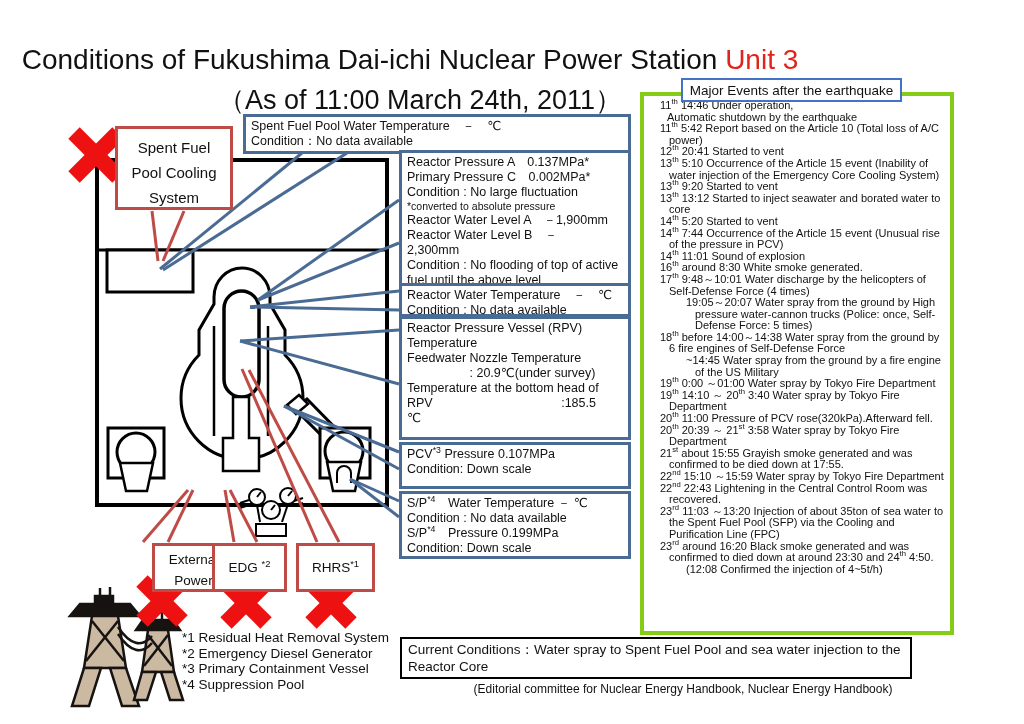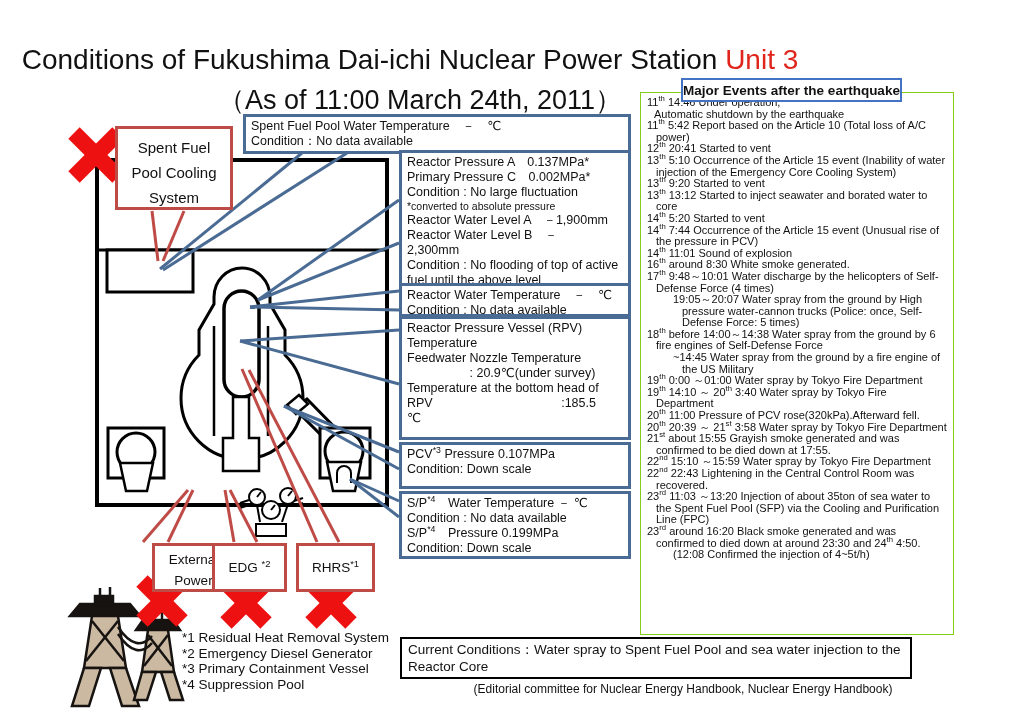--- a/index.html
+++ b/index.html
@@ -13,26 +13,26 @@
             font-size:27px;color:#111;z-index:3;}
   .statbox{position:absolute;background:#fff;border:3px solid #4a6b93;z-index:3;
            font-size:12.5px;line-height:15px;padding:2px 5px;box-sizing:border-box;}
   .statbox .bx-line.small{font-size:10.5px;line-height:13px;}
   .redbox{position:absolute;background:#fff;border:3px solid #bf4b47;z-index:3;
           box-sizing:border-box;text-align:center;color:#111;}
   .redbox.sfpc{font-size:15px;line-height:25px;padding-top:6px;}
   .redbox.small2{font-size:13.5px;line-height:21px;padding-top:3px;}
   .redbox.flexc{display:flex;align-items:center;justify-content:center;font-size:13.5px;}
   .events-panel{position:absolute;left:640px;top:92px;width:314px;height:543px;
-                border:1px solid #84cc16;background:#fff;z-index:2;box-sizing:border-box;
-                padding:4px 6px 0 6px;font-size:11px;line-height:11.6px;}
+                border:4px solid #84cc16;background:#fff;z-index:2;box-sizing:border-box;
+                padding:4px 6px 0 16px;font-size:11px;line-height:11.6px;}
   .events-header{position:absolute;left:681px;top:78px;width:221px;height:24px;
                  border:2.5px solid #4472c4;background:#fff;z-index:3;box-sizing:border-box;
                  display:flex;align-items:center;justify-content:center;
-                 font-size:13.5px;font-weight:bold;}
+                 font-size:13.5px;font-weight:normal;}
   .ev{padding-left:9px;text-indent:-9px;}
   .ev.ind1{padding-left:16px;}
   .ev.ind2{padding-left:35px;}
   .ev sup,.statbox sup,.redbox sup{font-size:70%;line-height:0;}
   .curcond{position:absolute;left:400px;top:637px;width:512px;height:42px;border:2px solid #000;
            background:#fff;z-index:3;box-sizing:border-box;padding:2px 6px;font-size:13.5px;line-height:17px;}
   .credit{position:absolute;left:433px;top:682px;width:500px;text-align:center;font-size:12px;z-index:3;}
   .footnotes{position:absolute;left:182px;top:630px;font-size:13.5px;line-height:15.5px;z-index:3;}
 </style>
 </head>

